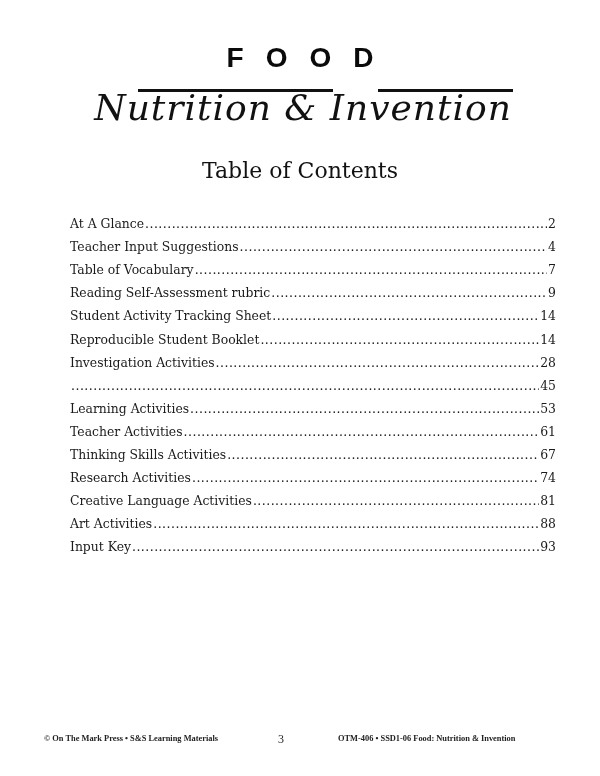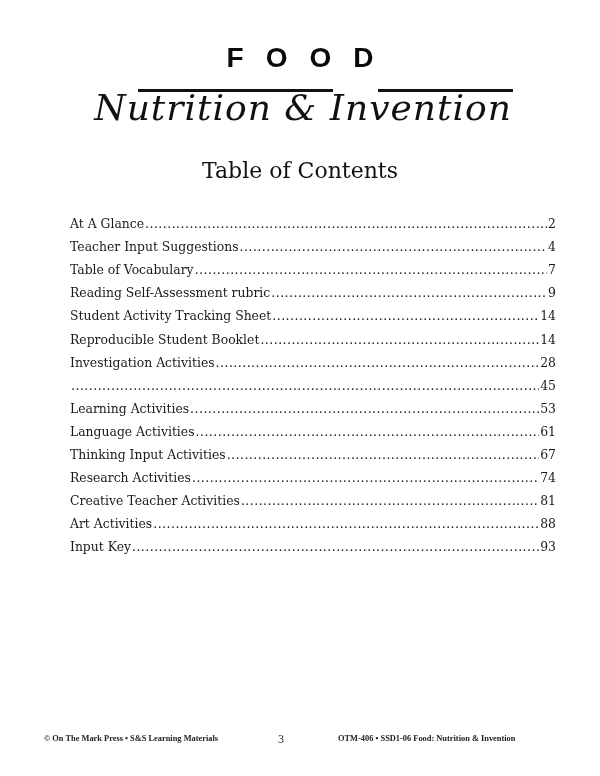--- a/index.html
+++ b/index.html
@@ -91,36 +91,36 @@
   <div class="toc-row">
       <span class="toc-dots"></span>
       <span class="toc-page">45</span>
     </div>
   <div class="toc-row">
       <span class="toc-label">Learning Activities</span>
       <span class="toc-dots"></span>
       <span class="toc-page">53</span>
     </div>
   <div class="toc-row">
-      <span class="toc-label">Language Activities</span>
+      <span class="toc-label">Teacher Activities</span>
       <span class="toc-dots"></span>
       <span class="toc-page">61</span>
     </div>
   <div class="toc-row">
-      <span class="toc-label">Thinking Input Activities</span>
+      <span class="toc-label">Thinking Skills Activities</span>
       <span class="toc-dots"></span>
       <span class="toc-page">67</span>
     </div>
   <div class="toc-row">
       <span class="toc-label">Research Activities</span>
       <span class="toc-dots"></span>
       <span class="toc-page">74</span>
     </div>
   <div class="toc-row">
-      <span class="toc-label">Creative Teacher Activities</span>
+      <span class="toc-label">Creative Language Activities</span>
       <span class="toc-dots"></span>
       <span class="toc-page">81</span>
     </div>
   <div class="toc-row">
       <span class="toc-label">Art Activities</span>
       <span class="toc-dots"></span>
       <span class="toc-page">88</span>
     </div>
   <div class="toc-row">
       <span class="toc-label">Input Key</span>

